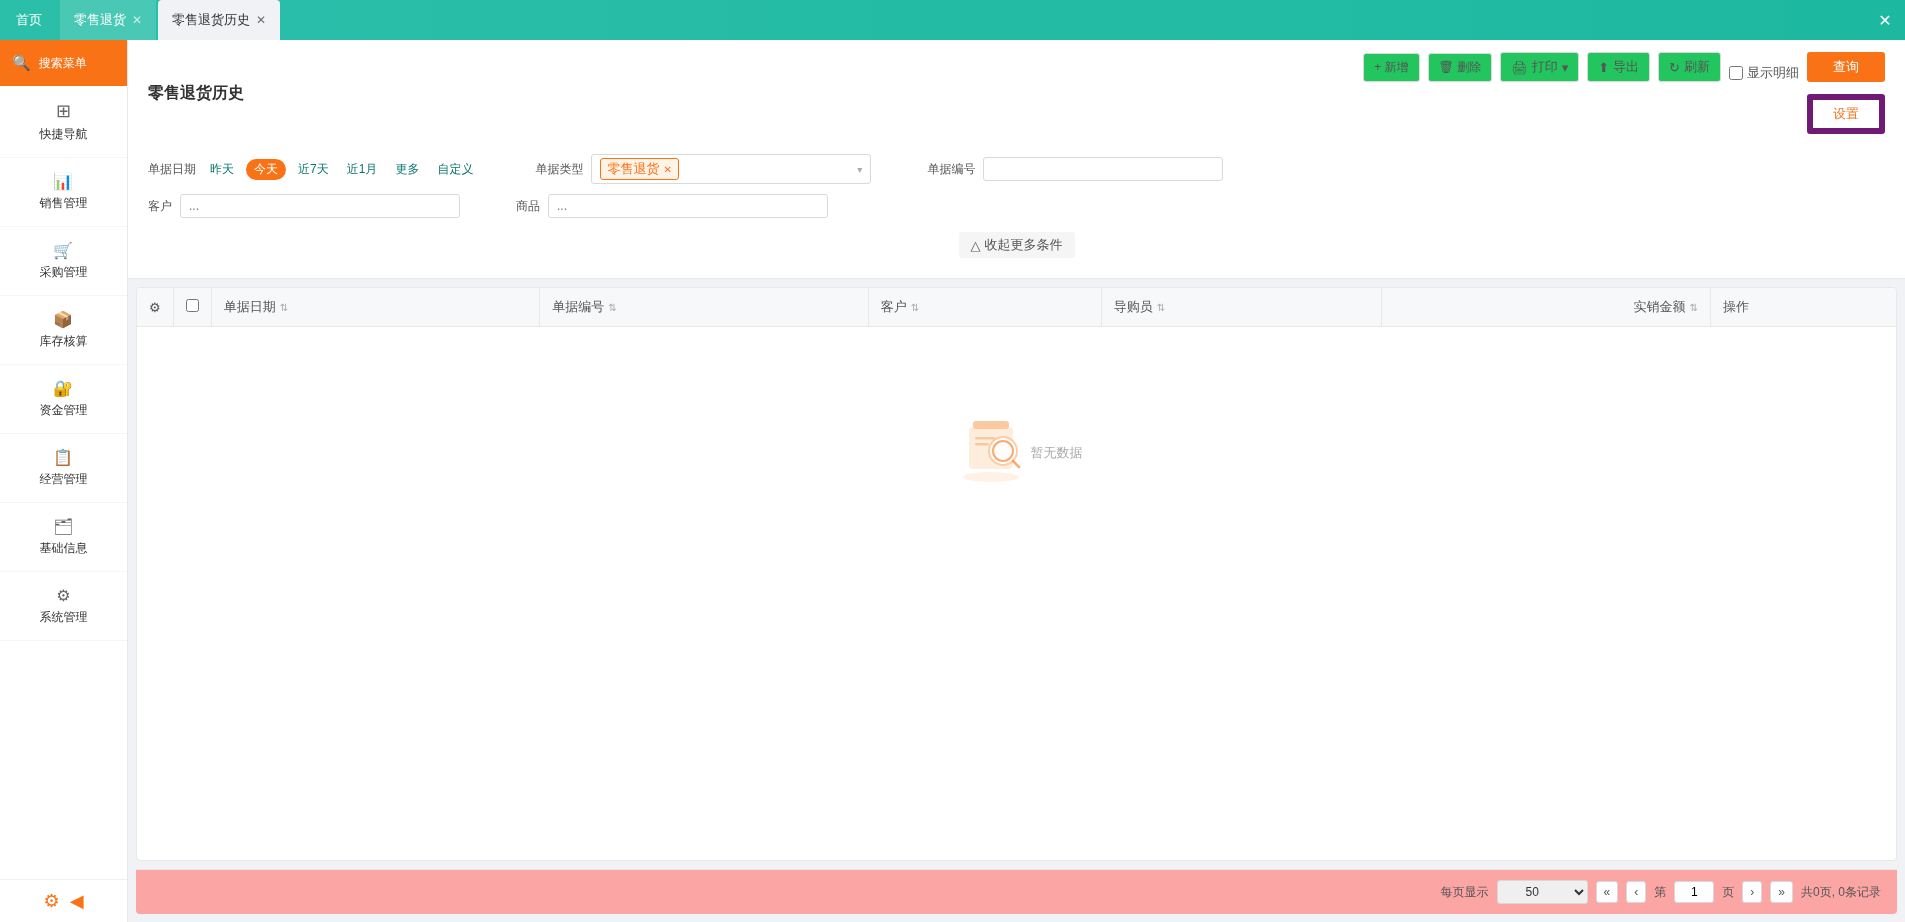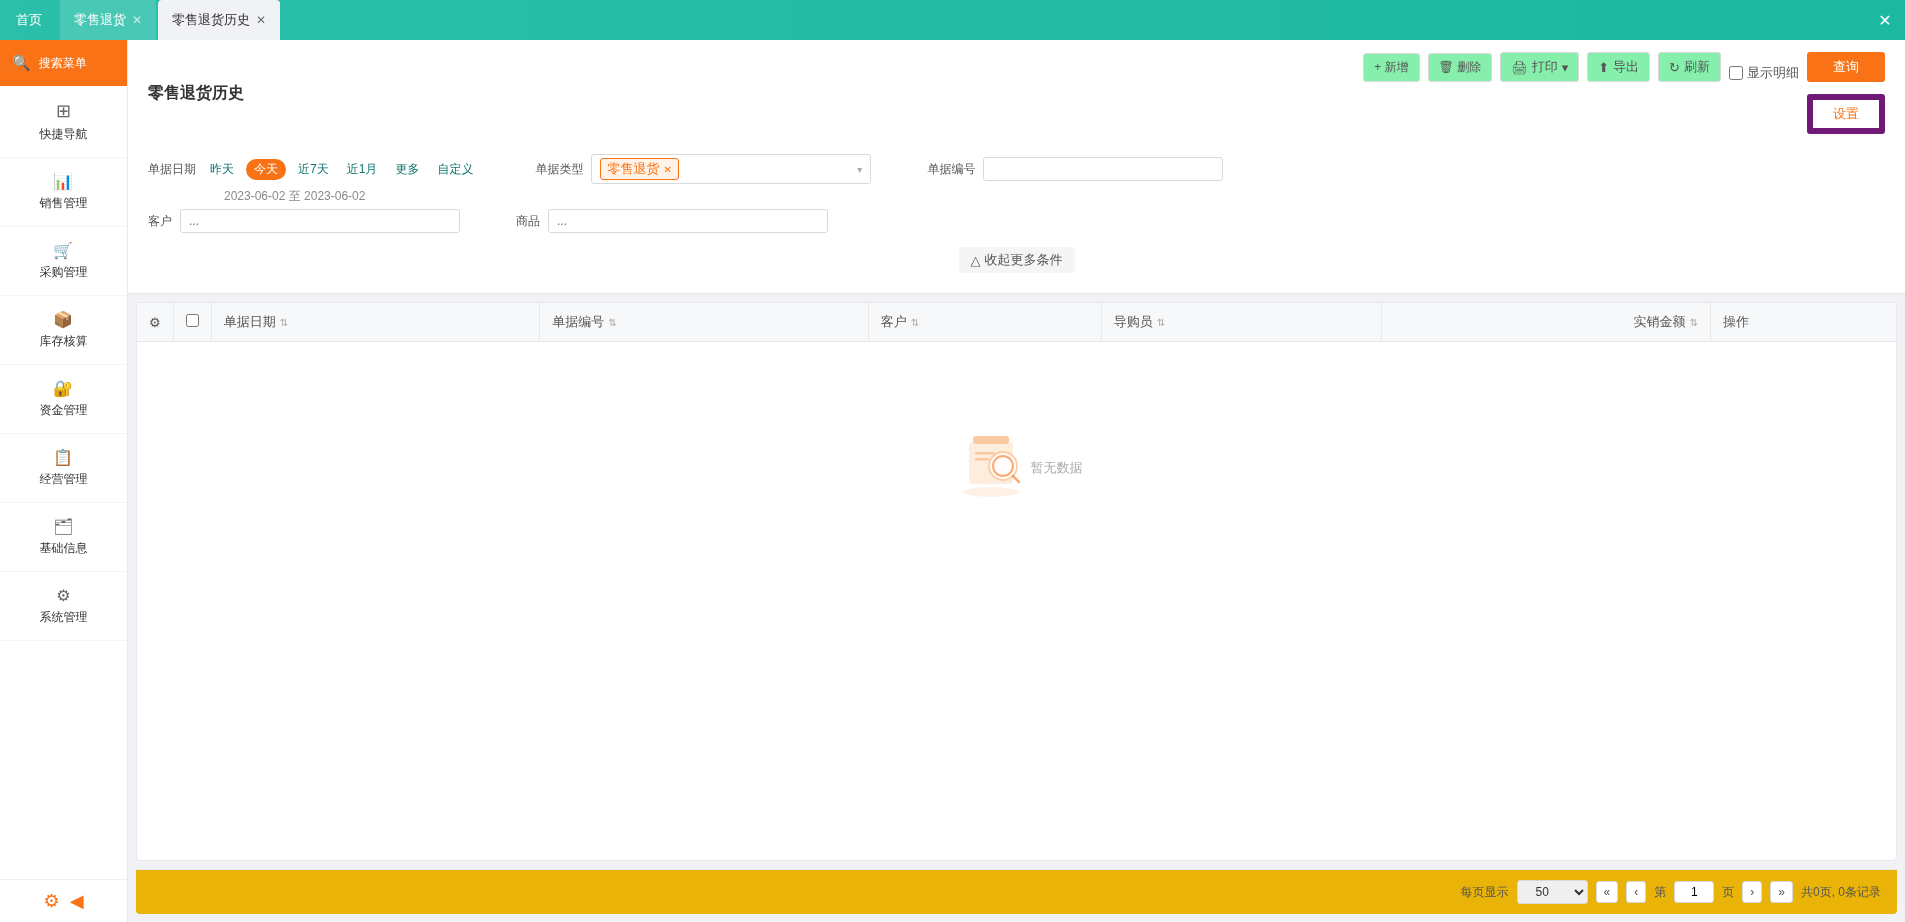--- a/index.html
+++ b/index.html
@@ -140,21 +140,21 @@
       display: flex;
       gap: 8px;
       align-items: center;
     }
     .toolbar-btn {
       display: flex;
       align-items: center;
       gap: 4px;
       padding: 5px 10px;
       border: 1px solid #d9d9d9;
-      background: #86efac;
+      background: #22c55e;
       border-radius: 3px;
       cursor: pointer;
       color: #555;
       font-size: 12px;
     }
     .btn-query {
       background: #f97316;
       color: white;
       border: none;
       padding: 6px 20px;
@@ -331,36 +331,36 @@
     }
     .empty-icon {
       width: 80px;
       height: 80px;
       margin-bottom: 12px;
     }
     .empty-text { font-size: 13px; color: #aaa; }
 
     
     .pagination-bar {
-      background: #eab308;
+      background: #fca5a5;
       border-top: 1px solid #e8e8e8;
       padding: 10px 16px;
       display: flex;
       align-items: center;
       justify-content: flex-end;
       gap: 8px;
       flex-shrink: 0;
       margin: 0 8px 8px 8px;
       border-radius: 0 0 4px 4px;
     }
     .page-size-label { font-size: 12px; color: #555; }
     .page-size-select {
       border: 1px solid #d9d9d9;
       border-radius: 3px;
-      padding: 3px 14px;
+      padding: 3px 24px;
       font-size: 12px;
       color: #333;
     }
     .page-nav-btn {
       border: 1px solid #d9d9d9;
       background: white;
       border-radius: 3px;
       padding: 3px 7px;
       cursor: pointer;
       font-size: 12px;
@@ -505,24 +505,20 @@
               <span class="select-arrow">▾</span>
             </div>
           </div>
 
           <div class="filter-item" style="margin-left:40px;">
             <span class="filter-label">单据编号</span>
             <input class="filter-input" type="text" style="min-width: 240px;">
           </div>
         </div>
 
-        <div class="filter-row" style="margin-top:-6px; margin-bottom:4px;">
-          <div style="width:56px;"></div>
-          <span class="date-range-text" style="margin-left:4px;">2023-06-02 至 2023-06-02</span>
-        </div>
 
         <div class="filter-row">
           <div class="filter-item">
             <span class="filter-label">客户</span>
             <input class="filter-input" type="text" placeholder="..." style="min-width: 280px;">
           </div>
           <div class="filter-item" style="margin-left:40px;">
             <span class="filter-label">商品</span>
             <input class="filter-input" type="text" placeholder="..." style="min-width: 280px;">
           </div>

